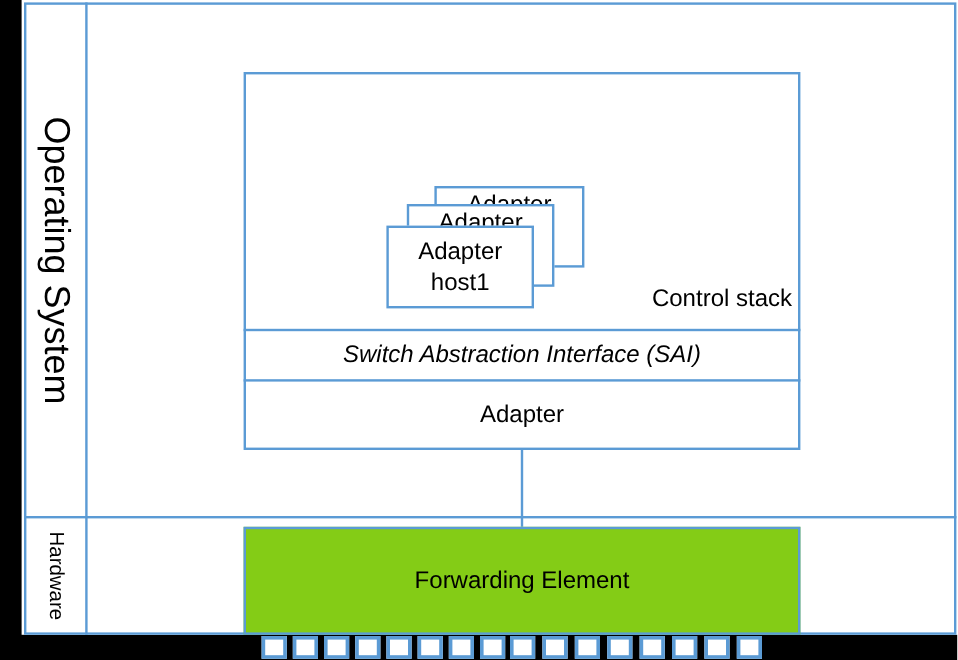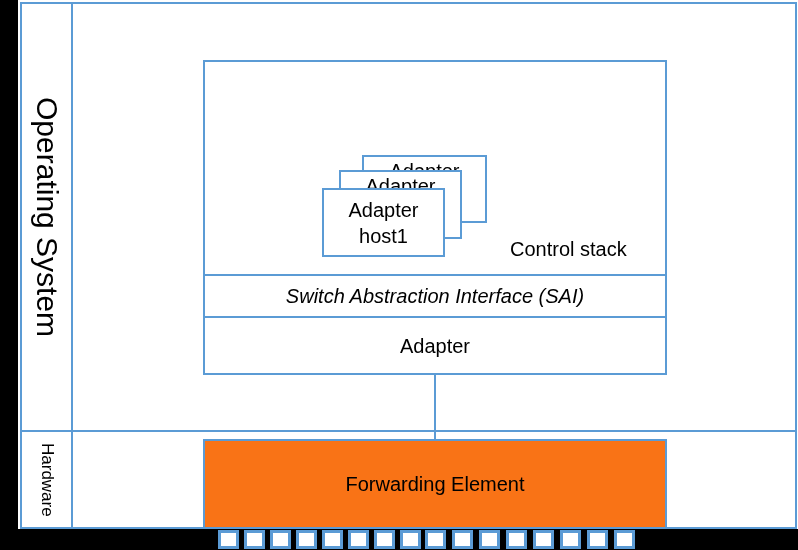--- a/index.html
+++ b/index.html
@@ -67,21 +67,21 @@
     font-size: 20px;
     font-style: italic;
   }
   .adapter-band {
     left: 205px; top: 318px; width: 460px; height: 57px;
     display: flex; align-items: center; justify-content: center;
     font-size: 20px;
   }
   .control-stack-label {
     left: 510px; top: 238px; width: 150px; height: 26px;
-    font-size: 20px; text-align: left;
+    font-size: 20px; text-align: right;
   }
 
   
   .adp {
     background: #ffffff;
     border: 2px solid #5B9BD5;
     text-align: center;
     font-size: 20px;
     overflow: hidden;
   }
@@ -93,21 +93,21 @@
     line-height: 26px;
   }
 
   
   .connector { left: 434px; top: 375px; width: 2px; height: 64px; background: #5B9BD5; }
 
   
   .fe-box {
     left: 203px; top: 439px; width: 464px; height: 90px;
     border: 2px solid #5B9BD5;
-    background: #f97316;
+    background: #84cc16;
     display: flex; align-items: center; justify-content: center;
     font-size: 20px;
   }
 
   
   .port-group { top: 530px; height: 20px; display: flex; }
   .port-group-left  { left: 218px; gap: 5px; }
   .port-group-right { left: 425px; gap: 6px; }
   .port {
     width: 21px; height: 19px;

